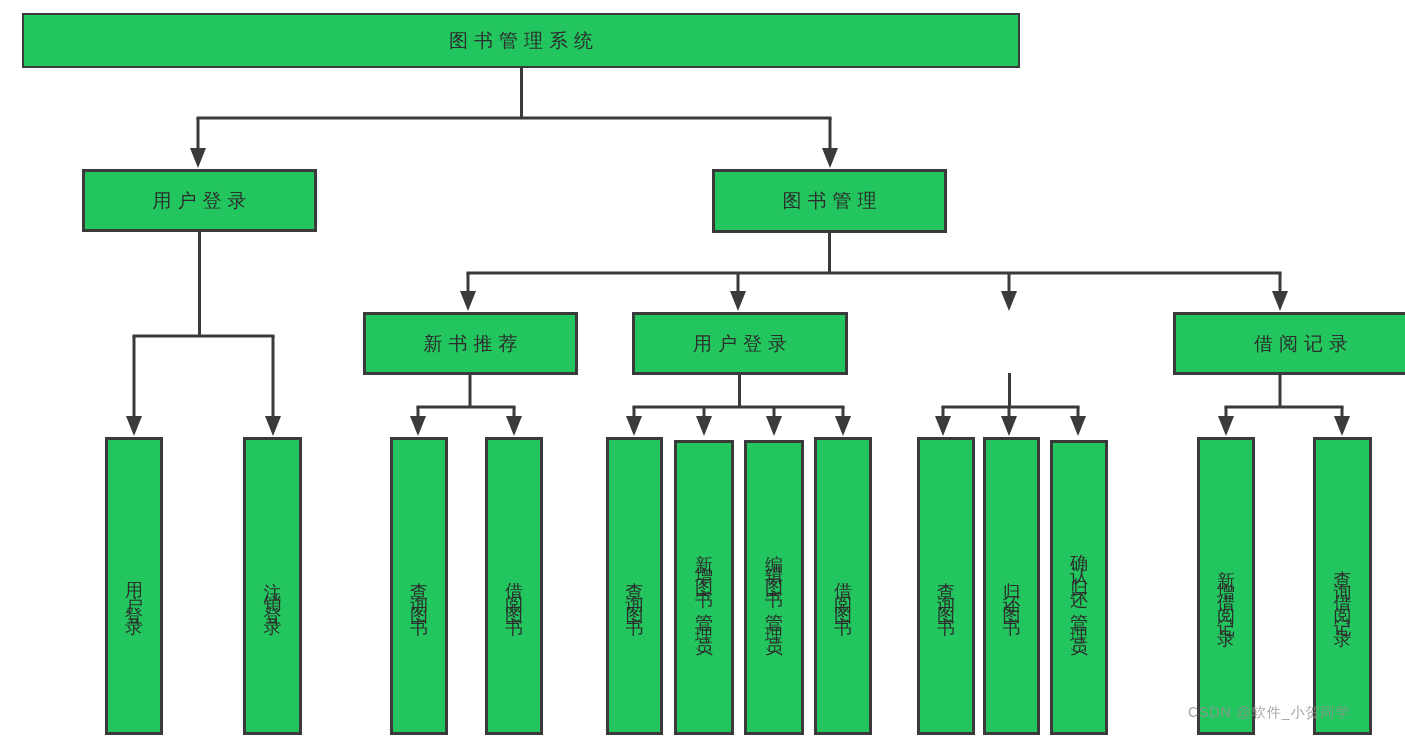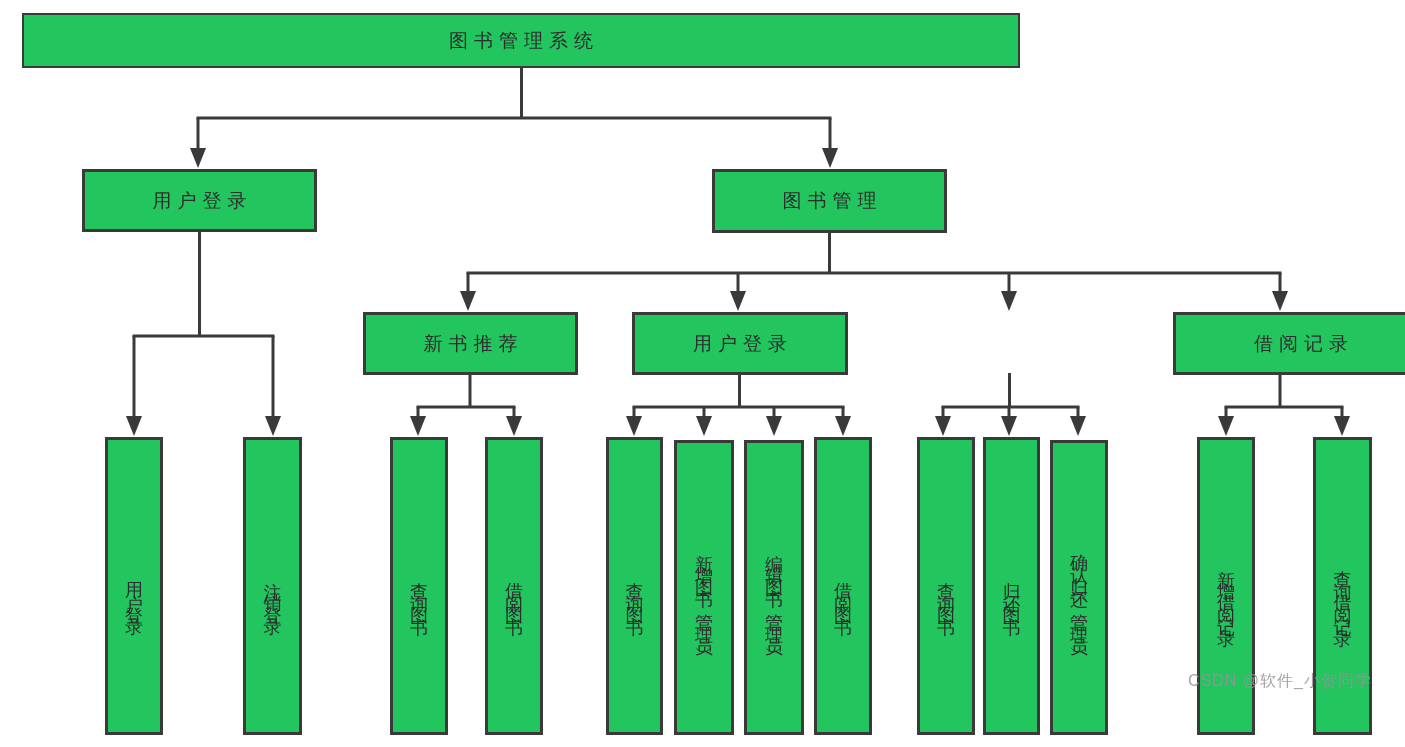--- a/index.html
+++ b/index.html
@@ -47,23 +47,23 @@
     font-size: 18px;
     letter-spacing: 12px;
     line-height: 1;
     margin-bottom: -12px; 
     white-space: nowrap;
     color: #2d2d2d;
   }
   #watermark {
     position: absolute;
     left: 1188px;
-    top: 671px;
+    top: 704px;
     z-index: 5;
-    font-size: 16px;
+    font-size: 14px;
     letter-spacing: 1px;
     color: rgba(148, 148, 148, 0.85);
     white-space: nowrap;
   }
 </style>
 </head>
 <body>
 
 <div id="canvas">
 

